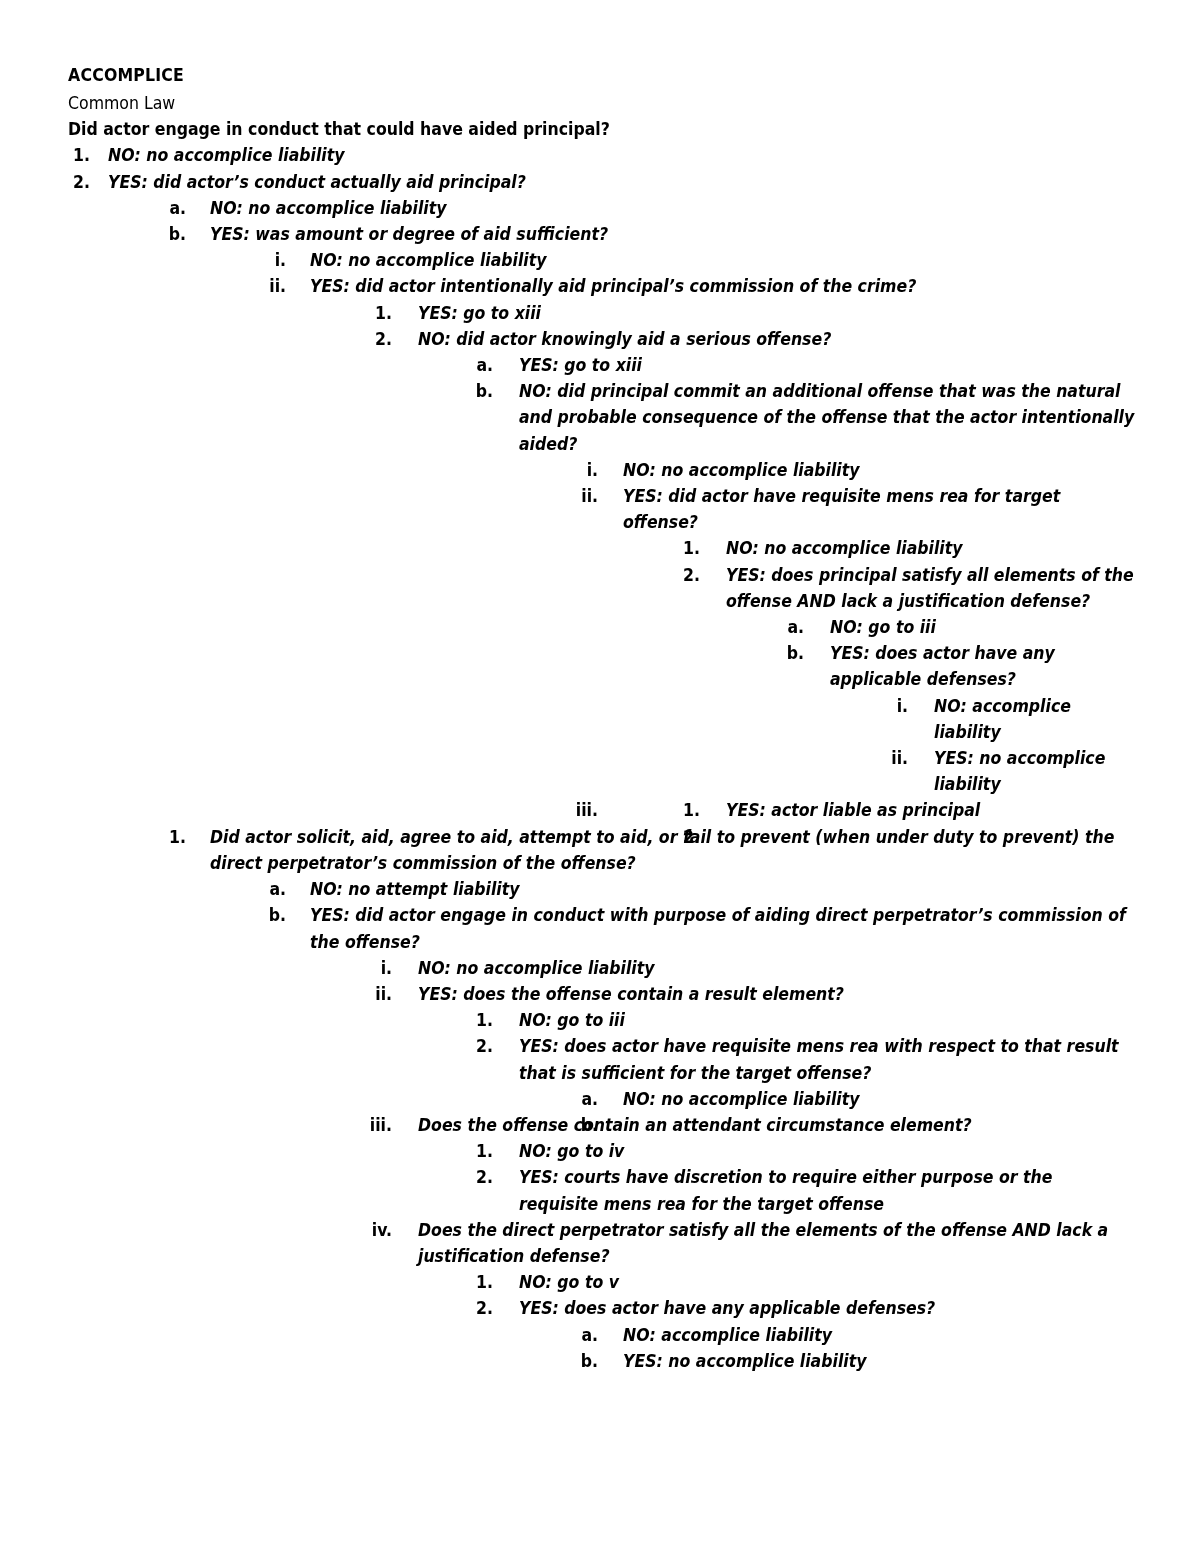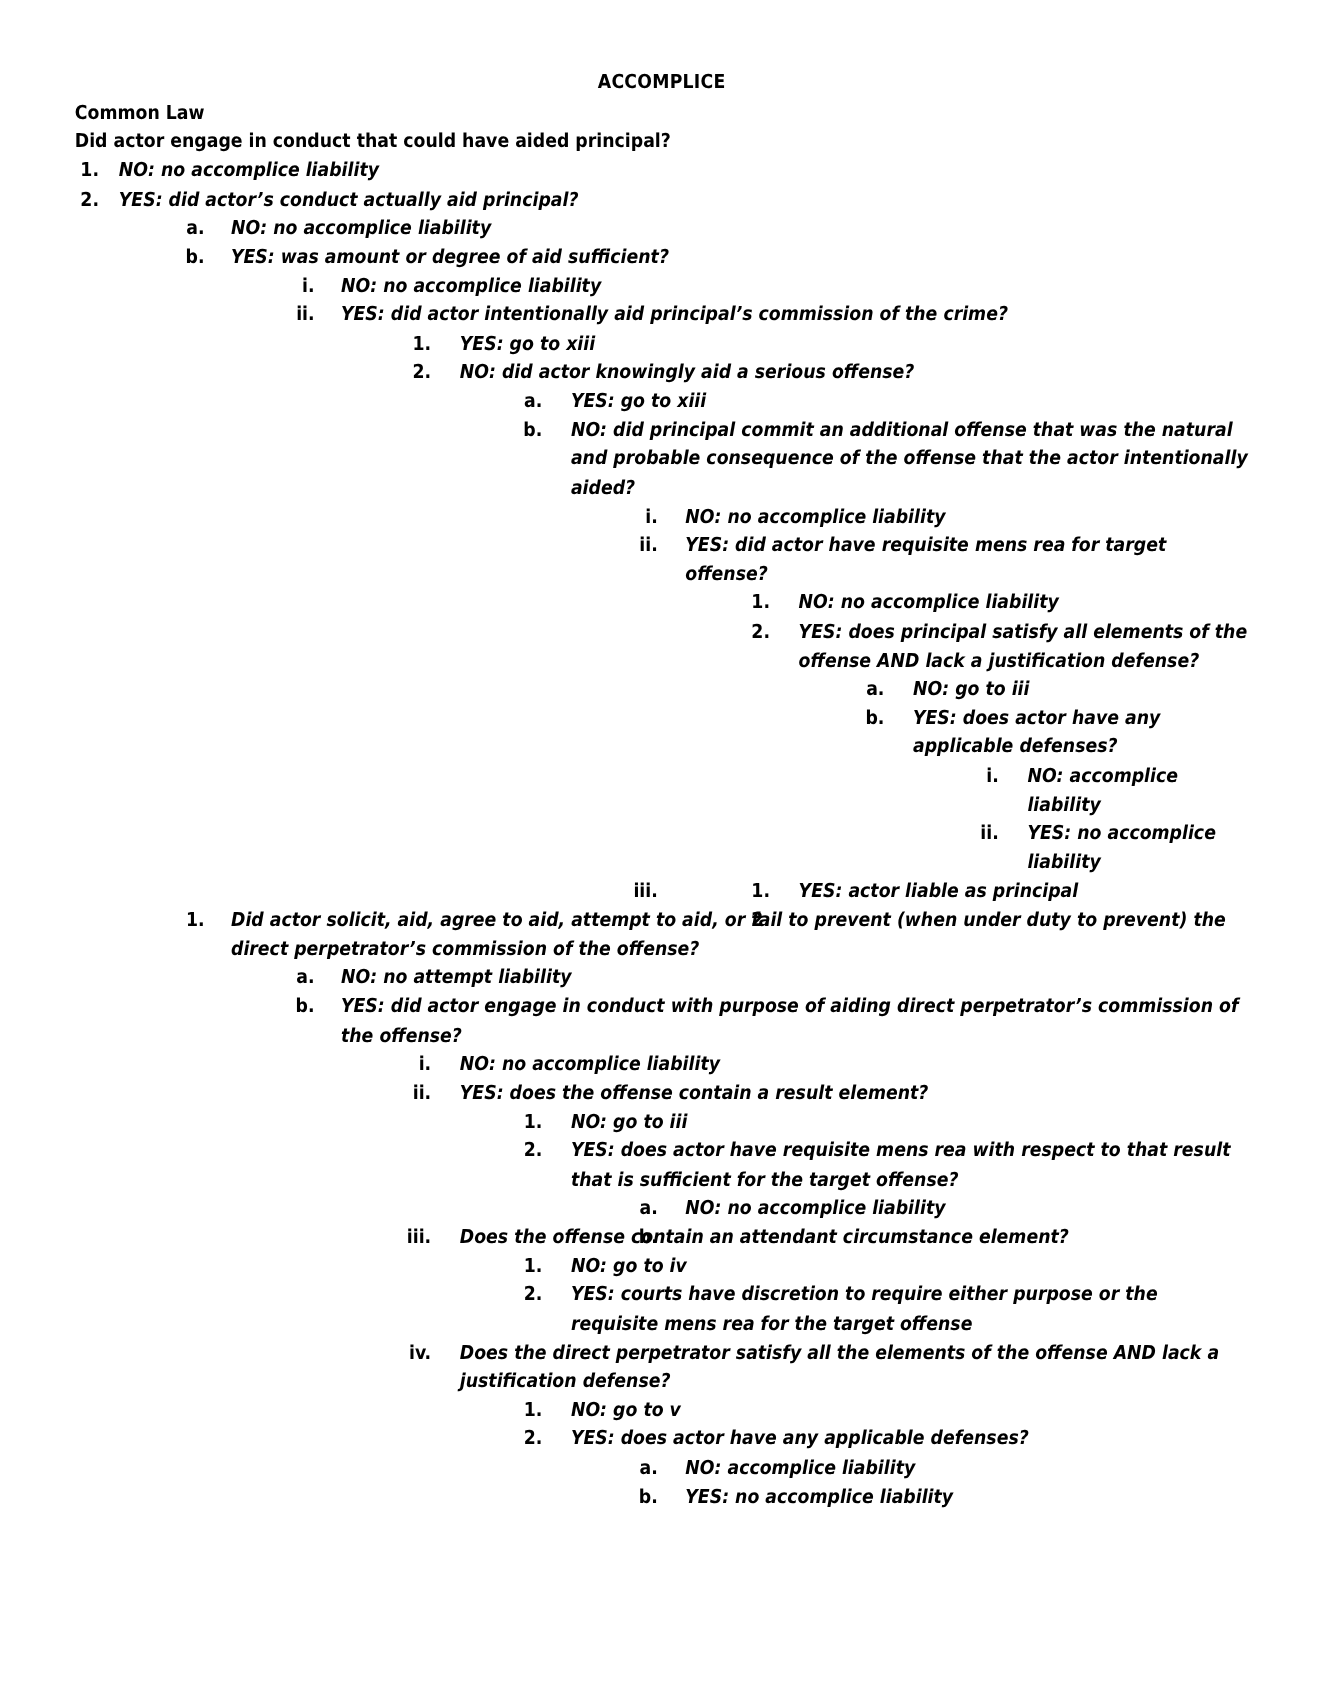--- a/index.html
+++ b/index.html
@@ -15,30 +15,29 @@
     -webkit-font-smoothing: none;
   }
   .page {
     position: relative;
     width: 1200px;
     height: 1553px;
     box-sizing: border-box;
     padding: 62px 65px 0 68px;
   }
   .doc-title {
-    text-align: center;
     font-weight: bold;
     font-size: 17.5px;
     letter-spacing: 0.2px;
     line-height: 26px;
     margin: 0 0 2px 0;
     font-stretch: condensed;
   }
   .section-heading {
-    font-weight: bold;
+    font-weight: normal;
     font-size: 17.5px;
     line-height: 26.2px;
     margin: 0;
     font-stretch: condensed;
   }
   .lead-line {
     font-weight: bold;
     font-size: 17.5px;
     line-height: 26.2px;
     margin: 0;

